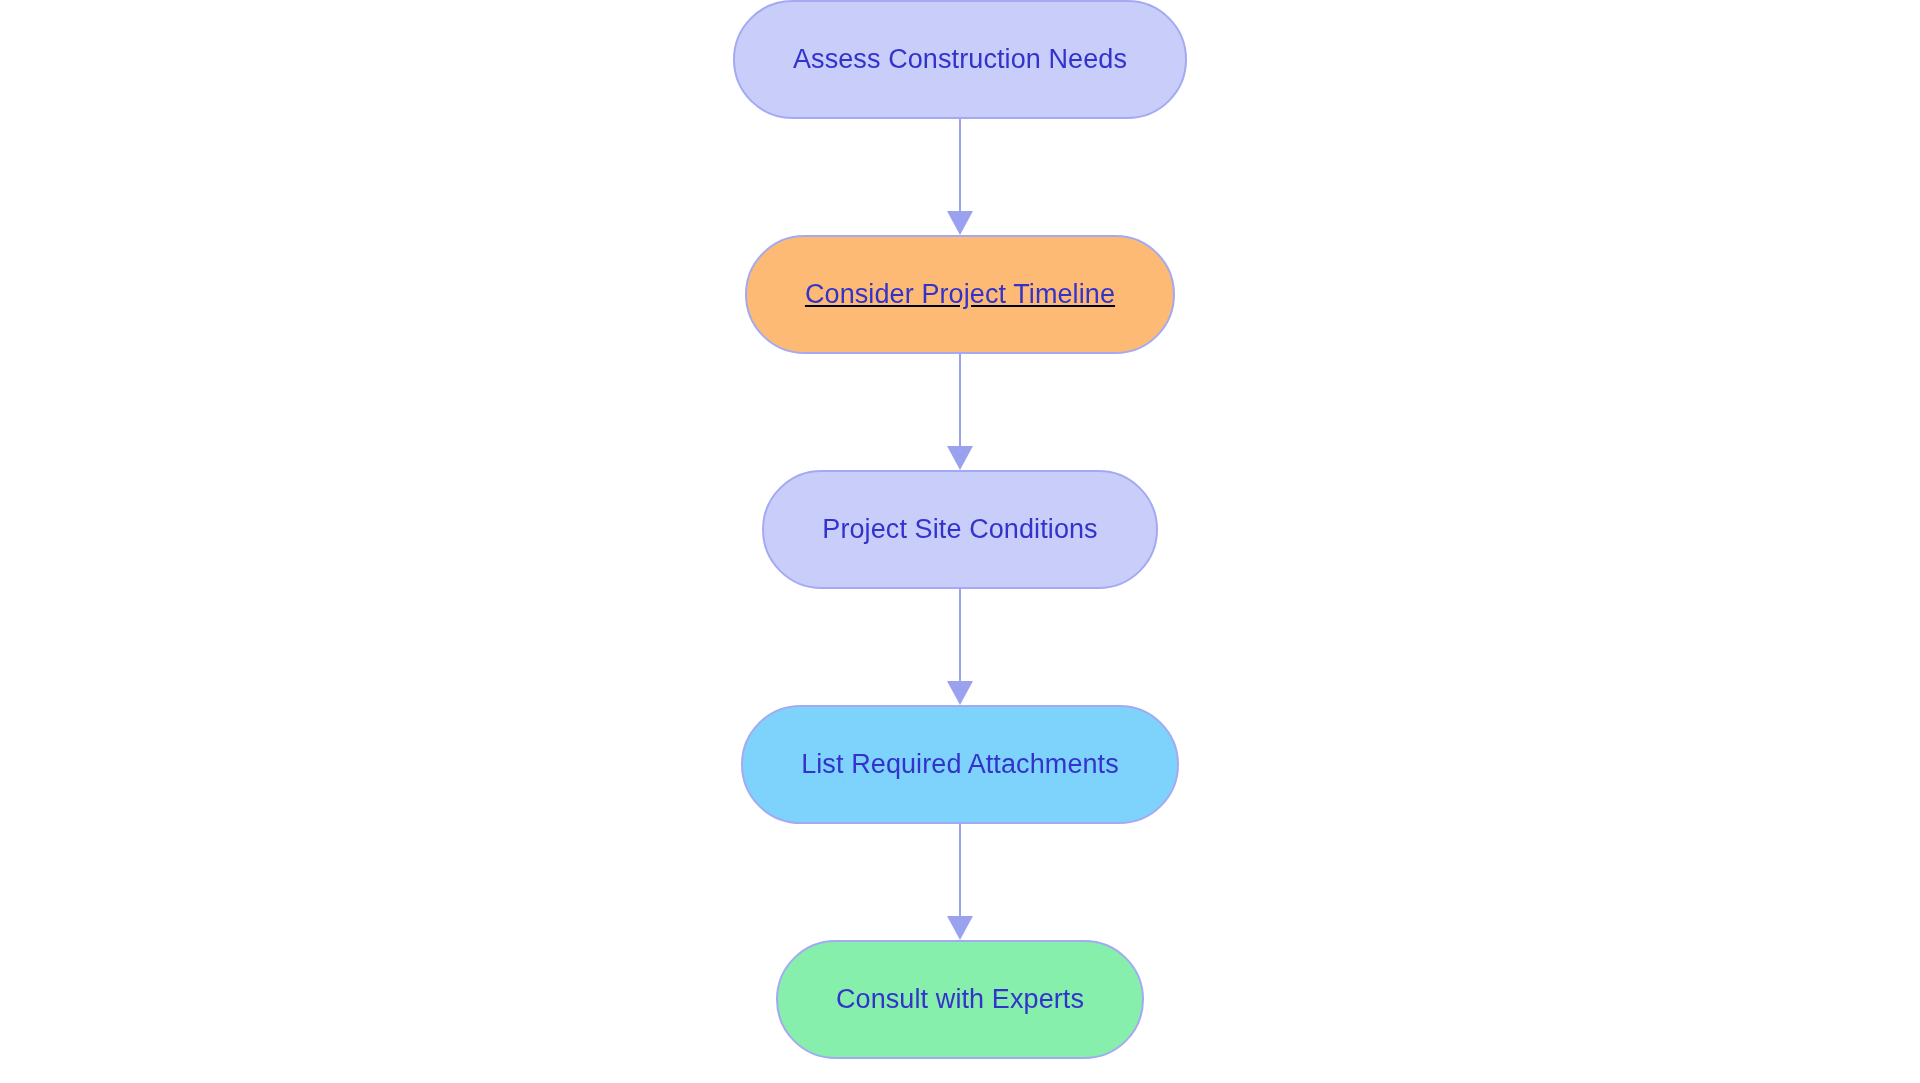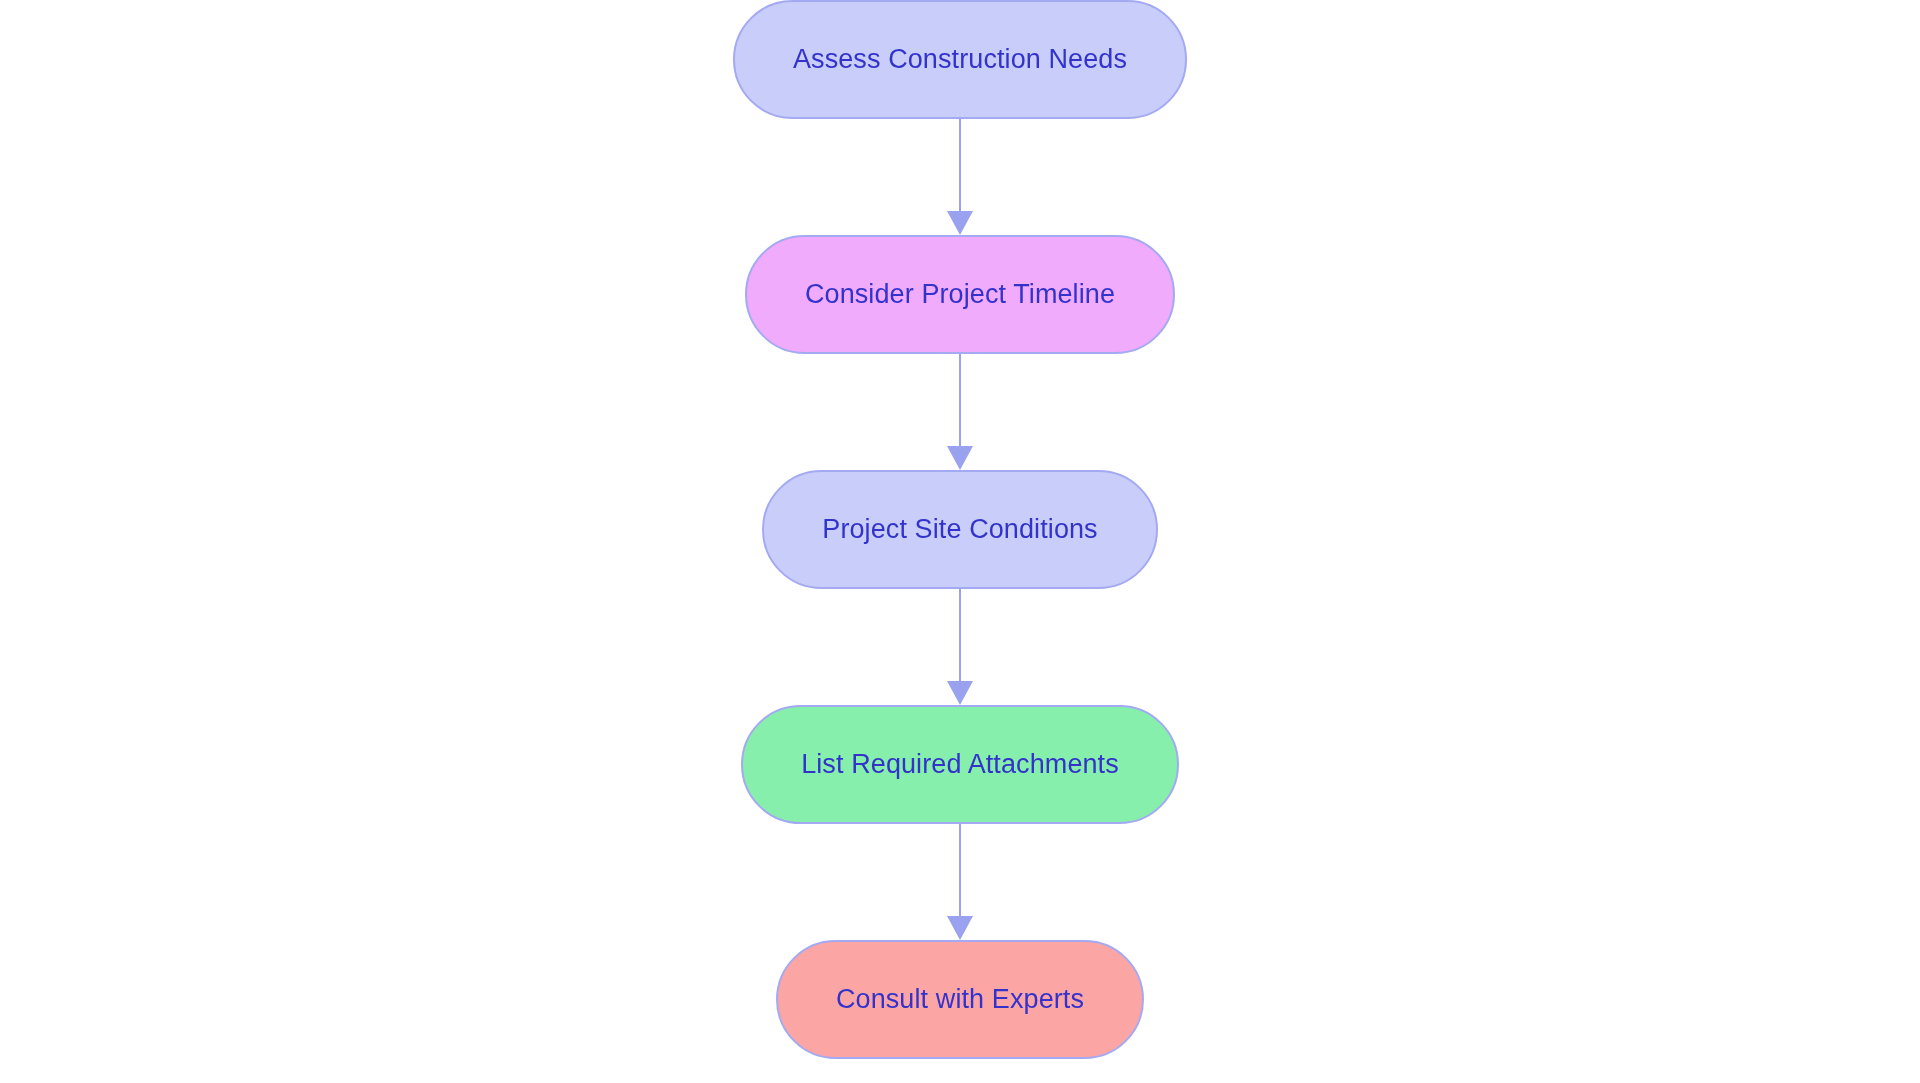--- a/index.html
+++ b/index.html
@@ -91,45 +91,45 @@
 
     <div class="node" style="background: rgb(200, 205, 250); border-color: rgb(163, 170, 242);">
       <span class="node-label" style="color: rgb(51, 51, 204);">Assess Construction Needs</span>
     </div>
 
     <div class="connector">
       <div class="connector-line" style="background: rgb(154, 162, 240);"></div>
       <div class="connector-head" style="border-top-color: rgb(154, 162, 240);"></div>
     </div>
 
-    <div class="node" style="background: #f0abfc; border-color: rgb(163, 170, 242);">
+    <div class="node" style="background: #fdba74; border-color: rgb(163, 170, 242); text-decoration: underline;">
       <span class="node-label" style="color: rgb(51, 51, 204);">Consider Project Timeline</span>
     </div>
 
     <div class="connector">
       <div class="connector-line" style="background: rgb(154, 162, 240);"></div>
       <div class="connector-head" style="border-top-color: rgb(154, 162, 240);"></div>
     </div>
 
     <div class="node" style="background: rgb(200, 205, 250); border-color: rgb(163, 170, 242);">
       <span class="node-label" style="color: rgb(51, 51, 204);">Project Site Conditions</span>
     </div>
 
     <div class="connector">
       <div class="connector-line" style="background: rgb(154, 162, 240);"></div>
       <div class="connector-head" style="border-top-color: rgb(154, 162, 240);"></div>
     </div>
 
-    <div class="node" style="background: #86efac; border-color: rgb(163, 170, 242);">
+    <div class="node" style="background: #7dd3fc; border-color: rgb(163, 170, 242);">
       <span class="node-label" style="color: rgb(51, 51, 204);">List Required Attachments</span>
     </div>
 
     <div class="connector">
       <div class="connector-line" style="background: rgb(154, 162, 240);"></div>
       <div class="connector-head" style="border-top-color: rgb(154, 162, 240);"></div>
     </div>
 
-    <div class="node" style="background: #fca5a5; border-color: rgb(163, 170, 242);">
+    <div class="node" style="background: #86efac; border-color: rgb(163, 170, 242);">
       <span class="node-label" style="color: rgb(51, 51, 204);">Consult with Experts</span>
     </div>
 
   </div>
 </div>
 
 </body></html>

